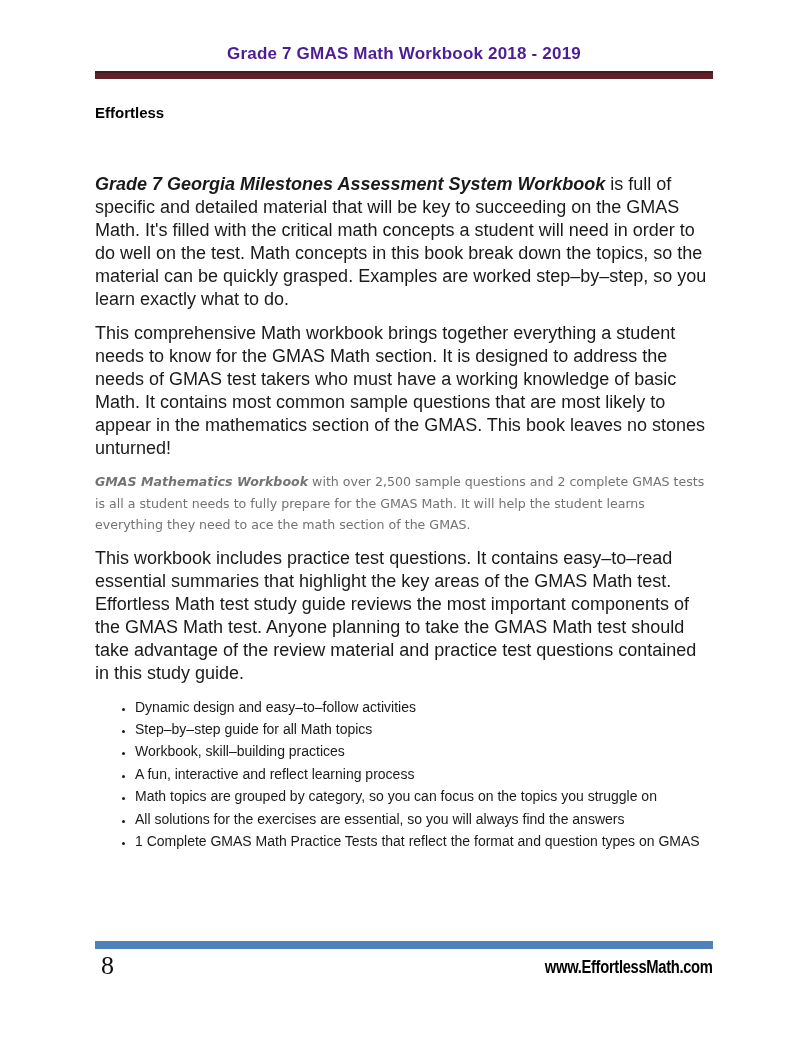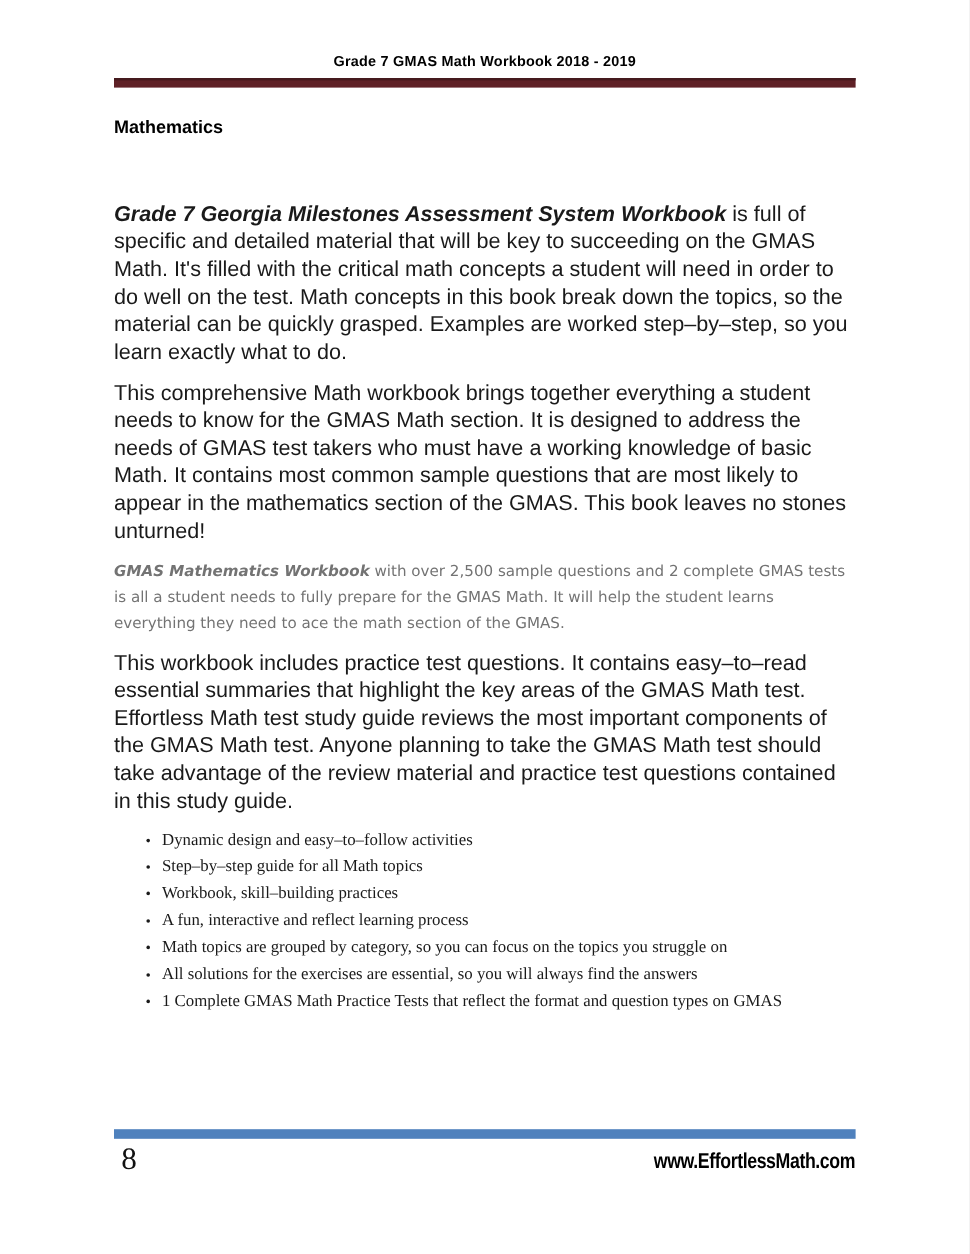--- a/index.html
+++ b/index.html
@@ -15,24 +15,24 @@
     width:808px;height:1045px;
     background:#ffffff;
     margin:0 auto;
     font-family:"Liberation Sans",sans-serif;
     color:var(--text);
     overflow:hidden;
   }
   .doc-header{padding-top:44px;}
   .doc-header .title{
     text-align:center;
-    font-size:12px;
+    font-size:17px;
     font-weight:700;
     letter-spacing:.2px;
-    color:#000000;
+    color:#4c1d95;
     margin-bottom:7px;
   }
   .header-rule{
     margin:0 95px;
     height:8px;
     background:var(--header-rule);
     border-top:2px solid var(--header-rule-edge);
   }
   .content{width:618px;margin:0 auto;}
   .section-heading{
@@ -52,21 +52,20 @@
   .para.alt-font{
     font-family:"DejaVu Sans",sans-serif;
     font-size:12.6px;
     line-height:21.5px;
     color:#737373;
   }
   .feature-list{
     margin:2px 0 0 0;
     padding-left:40px;
     list-style:disc;
-    font-family:Liberation Serif, serif;
   }
   .feature-list li{
     font-size:14px;
     line-height:22.4px;
     padding-right:10px;
   }
   .feature-list li::marker{font-size:11px;}
   .footer-rule{
     position:absolute;
     left:95px;top:941px;
@@ -103,21 +102,21 @@
 
 <div class="page">
 
   <div class="doc-header">
     <div class="title">Grade 7 GMAS Math Workbook 2018 - 2019</div>
     <div class="header-rule"></div>
   </div>
 
   <div class="content">
 
-    <div class="section-heading">Mathematics</div>
+    <div class="section-heading">Effortless</div>
 
     <p class="para"><span class="lead">Grade 7 Georgia Milestones Assessment System Workbook</span><span> is full of specific and detailed material that will be key to succeeding on the GMAS Math. It's filled with the critical math concepts a student will need in order to do well on the test. Math concepts in this book break down the topics, so the material can be quickly grasped. Examples are worked step–by–step, so you learn exactly what to do.</span></p>
 
     <p class="para">This comprehensive Math workbook brings together everything a student needs to know for the GMAS Math section. It is designed to address the needs of GMAS test takers who must have a working knowledge of basic Math. It contains most common sample questions that are most likely to appear in the mathematics section of the GMAS. This book leaves no stones unturned!</p>
 
     <p class="para alt-font"><span class="lead">GMAS Mathematics Workbook</span><span> with over 2,500 sample questions and 2 complete GMAS tests is all a student needs to fully prepare for the GMAS Math. It will help the student learns everything they need to ace the math section of the GMAS.</span></p>
 
     <p class="para">This workbook includes practice test questions. It contains easy–to–read essential summaries that highlight the key areas of the GMAS Math test. Effortless Math test study guide reviews the most important components of the GMAS Math test. Anyone planning to take the GMAS Math test should take advantage of the review material and practice test questions contained in this study guide.</p>
 
 

